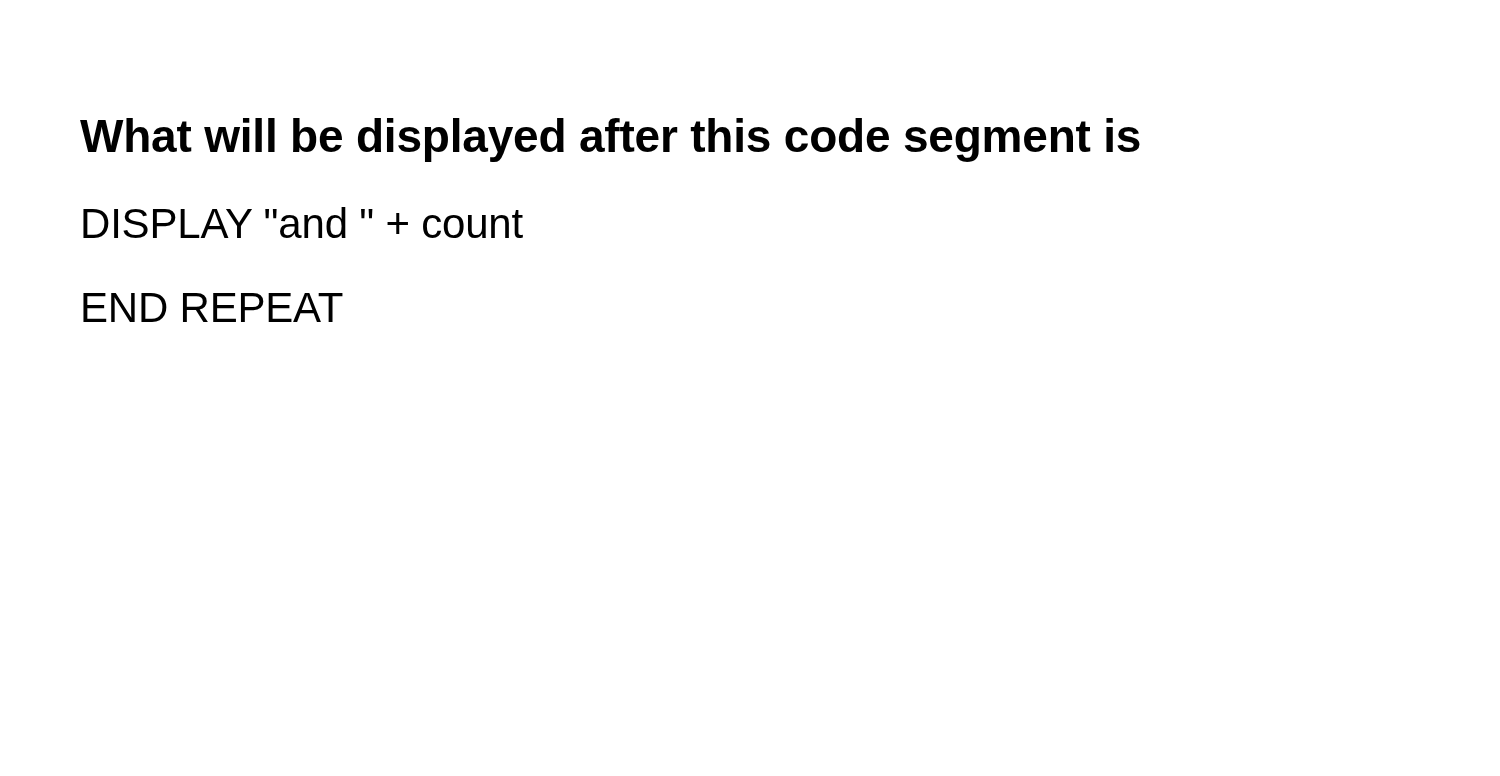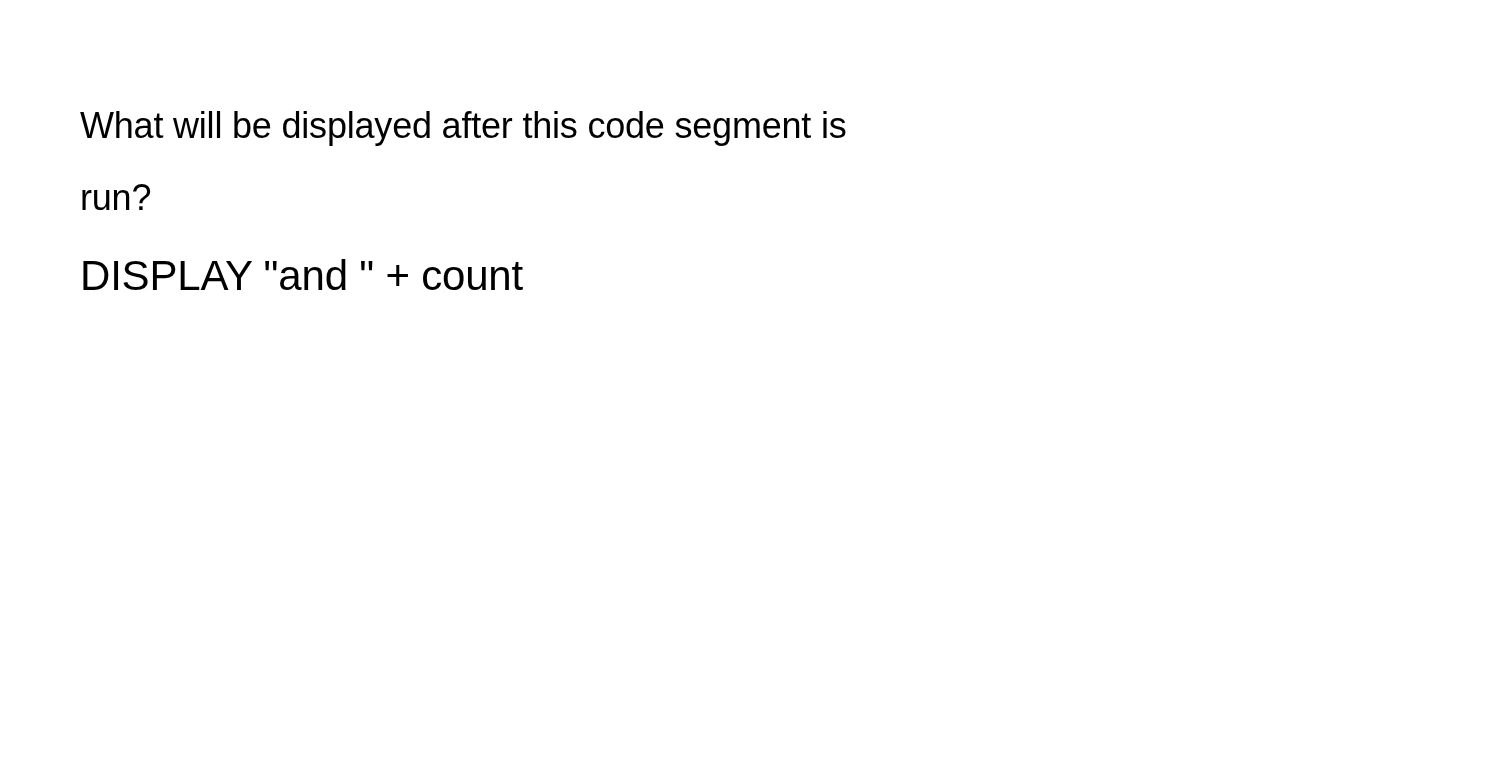--- a/index.html
+++ b/index.html
@@ -9,32 +9,32 @@
     }
     body {
       width: 1500px;
       height: 776px;
       background: #ffffff;
       font-family: -apple-system, BlinkMacSystemFont, "Segoe UI", Helvetica, Arial, sans-serif;
       color: #000000;
       padding: 90px 80px 0 80px;
     }
     .question-text {
-      font-size: 36px;
+      font-size: 46px;
       line-height: 2.0;
-      font-weight: 400;
+      font-weight: 700;
       letter-spacing: -0.2px;
     }
     .code-line {
       font-size: 42px;
       line-height: 2.0;
       font-weight: 400;
       letter-spacing: -0.2px;
     }
   </style>
 </head>
 <body>
 
 <div class="content">
   <div class="question-text">What will be displayed after this code segment is</div>
-  <div class="question-text">run?</div>
   <div class="code-line">DISPLAY "and " + count</div>
+  <div class="code-line">END REPEAT</div>
 </div>
 
 </body></html>

